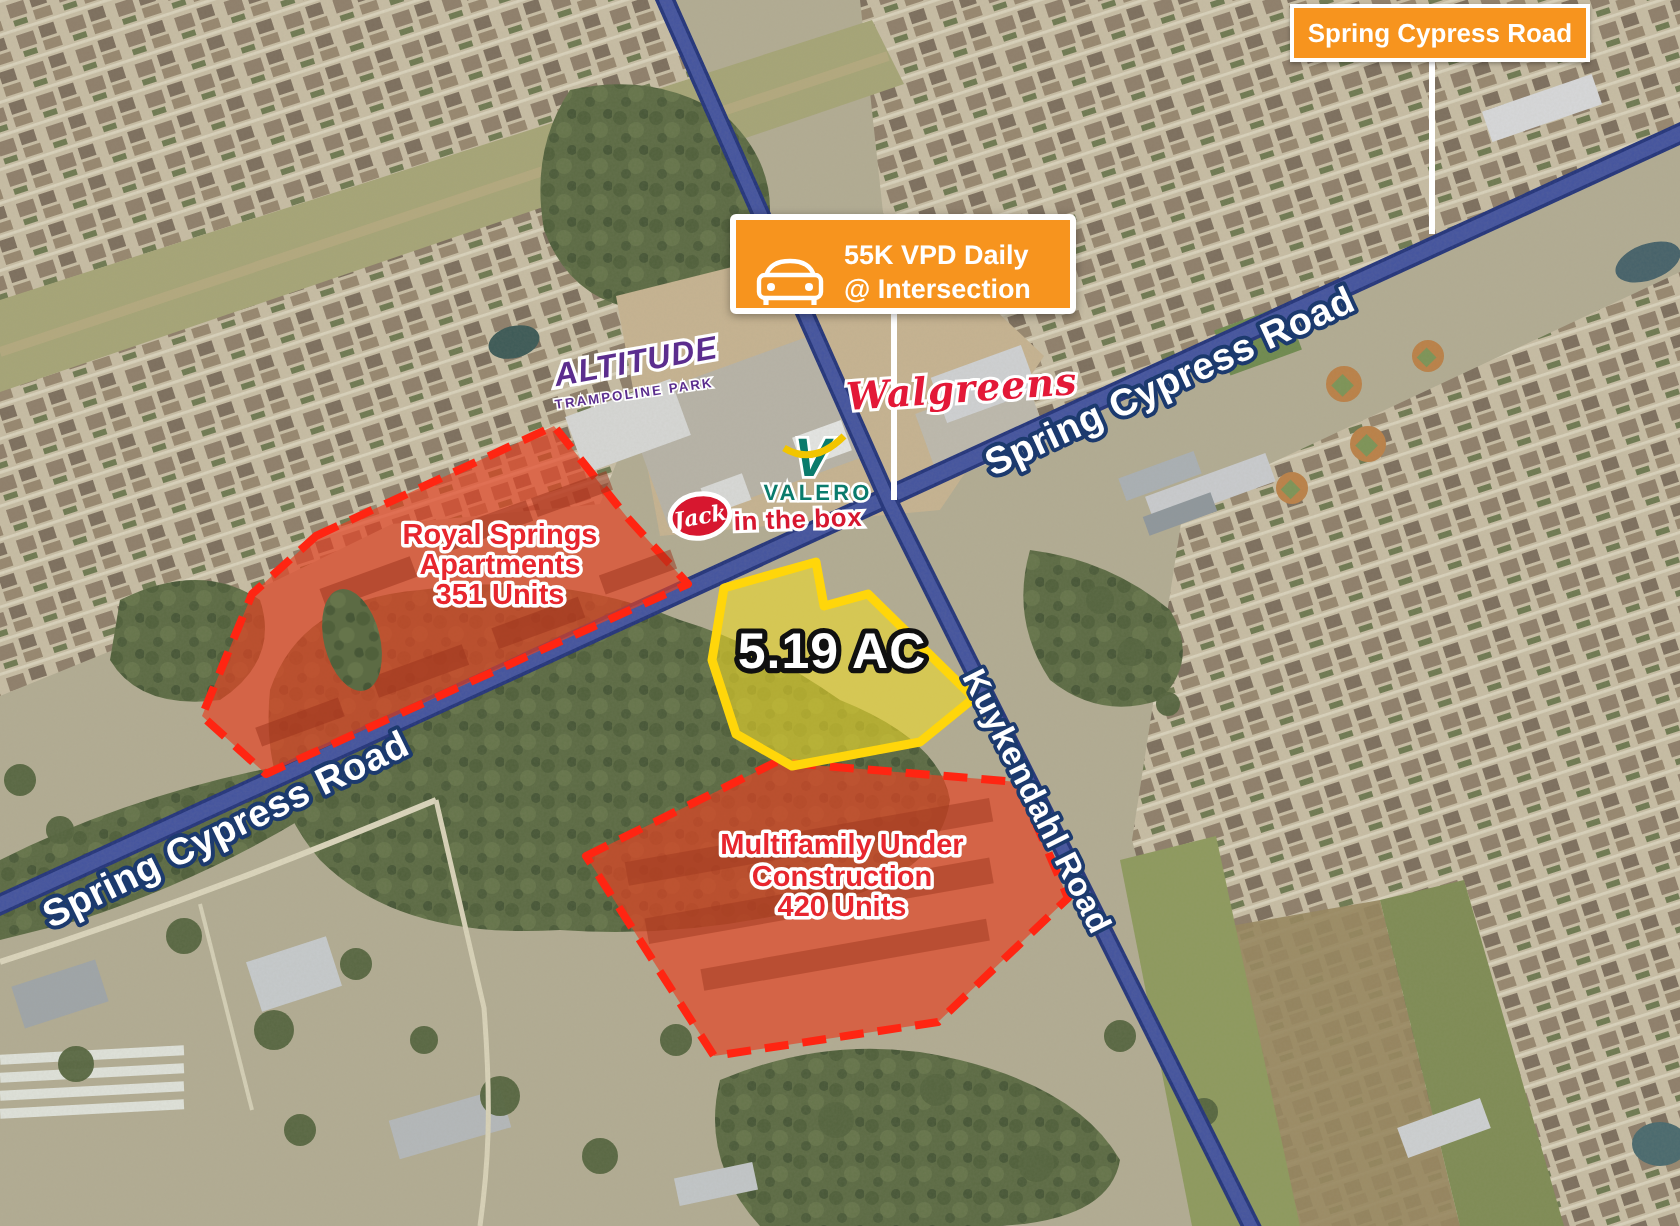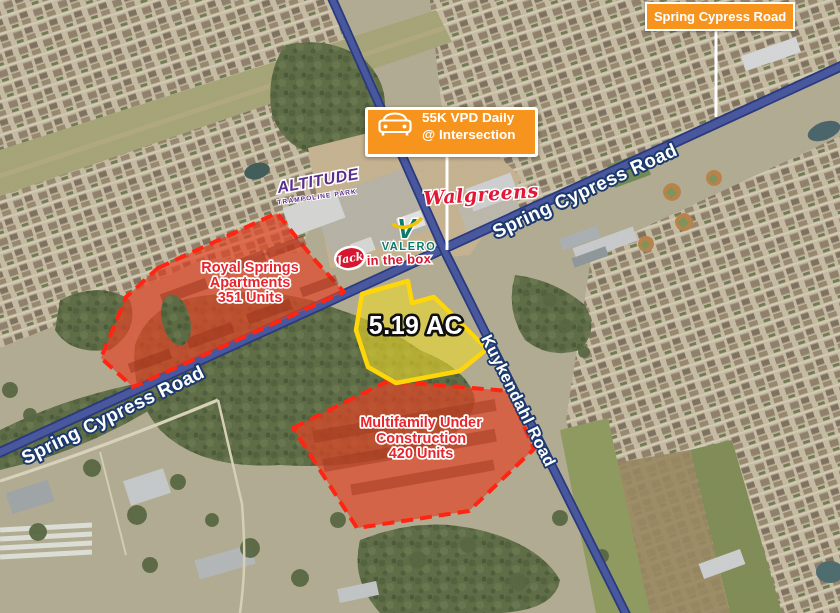--- a/index.html
+++ b/index.html
@@ -32,21 +32,21 @@
   .t-jackbox{font-weight:700;font-size:13px;fill:var(--jack-red,#D7172F);stroke:#fff;
              stroke-width:3px;paint-order:stroke;letter-spacing:.3px;}
 
   
   .toplabel{position:absolute;left:645px;top:2px;width:150px;box-sizing:border-box;
             background:var(--accent-orange,#F7941E);border:2px solid #fff;color:#fff;
             font-weight:700;font-size:13px;line-height:1;text-align:center;
             padding:6px 3px;box-shadow:0 1px 2px rgba(0,0,0,.3);}
   .callout{position:absolute;left:365px;top:107px;width:173px;height:50px;box-sizing:border-box;
            background:var(--accent-orange,#F7941E);border:3px solid #fff;border-radius:3px;
-           display:flex;align-items:flex-start;gap:9px;padding:0 9px;
+           display:flex;align-items:flex-end;gap:9px;padding:0 9px;
            box-shadow:0 1px 4px rgba(0,0,0,.35);}
   .callout .lines{color:#fff;font-weight:700;font-size:13.5px;line-height:1.25;white-space:nowrap;}
 </style>
 </head>
 <body>
 
 <div class="stage">
 
 <svg class="basemap" width="840" height="613" viewBox="0 0 840 613">
   <defs>

